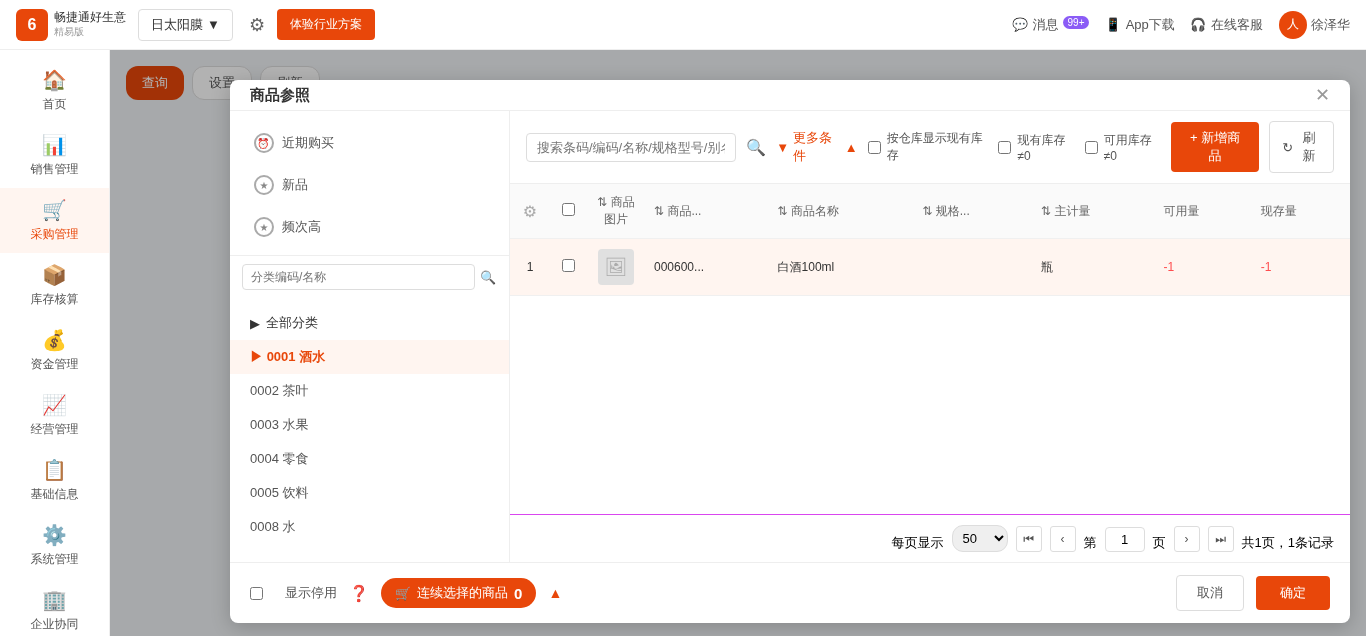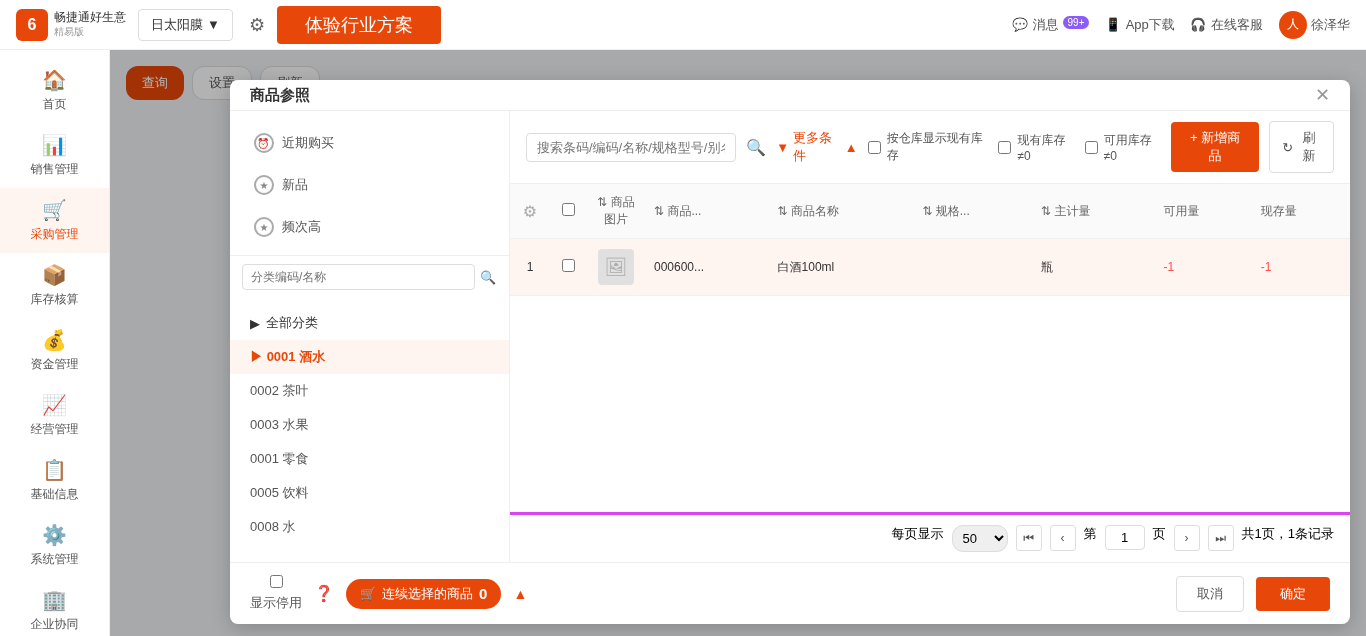--- a/index.html
+++ b/index.html
@@ -33,21 +33,21 @@
     .logo-text { font-size: 12px; color: #333; line-height: 1.3; }
     .logo-sub { font-size: 10px; color: #999; }
     .nav-dropdown {
       display: flex; align-items: center; gap: 4px;
       padding: 6px 12px; border: 1px solid #ddd; border-radius: 4px;
       cursor: pointer; font-size: 13px; color: #333;
     }
     .nav-btn-orange {
       background: #e8470a; color: #fff;
       border: none; border-radius: 4px;
-      padding: 7px 28px; cursor: pointer; font-size: 18px;
+      padding: 7px 13px; cursor: pointer; font-size: 12px;
     }
     .nav-gear { font-size: 18px; color: #666; cursor: pointer; margin-left: 4px; }
     .nav-right { margin-left: auto; display: flex; align-items: center; gap: 16px; }
     .nav-icon-group { display: flex; align-items: center; gap: 4px; color: #555; font-size: 13px; cursor: pointer; }
     .badge {
       background: #8b5cf6; color: #fff; border-radius: 8px;
       padding: 1px 5px; font-size: 10px; position: relative; top: -2px;
     }
     .user-avatar { width: 28px; height: 28px; border-radius: 50%; background: #e8470a; color: #fff; display: flex; align-items: center; justify-content: center; font-size: 12px; }
 
@@ -178,35 +178,35 @@
     .col-num { width: 40px; text-align: center; }
     .col-check { width: 36px; text-align: center; }
     .col-img { width: 60px; text-align: center; }
     .img-placeholder { width: 36px; height: 36px; background: #e0e0e0; border-radius: 4px; display: inline-flex; align-items: center; justify-content: center; color: #aaa; font-size: 18px; }
     .col-red { color: #ff4d4f; }
     .gear-icon { font-size: 16px; color: #aaa; }
 
     
     .pagination {
       padding: 10px 16px;
-      display: flex; align-items: flex-start; justify-content: flex-end;
-      border-top: 3px solid #d946ef; gap: 8px; font-size: 13px;
+      display: flex; align-items: flex-end; justify-content: flex-end;
+      border-top: 1px solid #d946ef; gap: 8px; font-size: 13px;
     }
     .page-size-select { border: 1px solid #ddd; border-radius: 11px; padding: 4px 6px; font-size: 13px; }
     .page-btn { border: 1px solid #ddd; background: #fff; border-radius: 3px; width: 26px; height: 26px; cursor: pointer; display: flex; align-items: center; justify-content: center; font-size: 12px; color: #555; }
     .page-btn:disabled { color: #ccc; cursor: not-allowed; }
     .page-input { border: 1px solid #ddd; border-radius: 4px; width: 40px; text-align: center; padding: 4px; font-size: 13px; }
 
     
     .modal-footer {
       padding: 12px 20px;
       border-top: 1px solid #eee;
       display: flex; align-items: center; gap: 12px;
     }
-    .footer-checkbox { display: flex; align-items: center; gap: 6px; font-size: 13px; color: #555; flex-direction: column; }
+    .footer-checkbox { display: flex; align-items: center; gap: 22px; font-size: 13px; color: #555; }
     .footer-help { color: #e8470a; font-size: 16px; cursor: pointer; }
     .footer-cart {
       display: flex; align-items: center; gap: 6px;
       background: #e8470a; color: #fff; border-radius: 20px;
       padding: 6px 14px; font-size: 13px; cursor: pointer;
     }
     .footer-count { font-size: 15px; font-weight: bold; }
     .footer-collapse { color: #e8470a; font-size: 14px; cursor: pointer; }
     .btn-cancel {
       margin-left: auto;
@@ -354,21 +354,21 @@
             <div class="cat-item active">
               <span>▶ </span><span>0001 酒水</span>
             </div>
             <div class="cat-item">
               <span>0002 茶叶</span>
             </div>
             <div class="cat-item">
               <span>0003 水果</span>
             </div>
             <div class="cat-item">
-              <span>0001 零食</span>
+              <span>0004 零食</span>
             </div>
             <div class="cat-item">
               <span>0005 饮料</span>
             </div>
             <div class="cat-item">
               <span>0008 水</span>
             </div>
 
           </div>
         </div>

